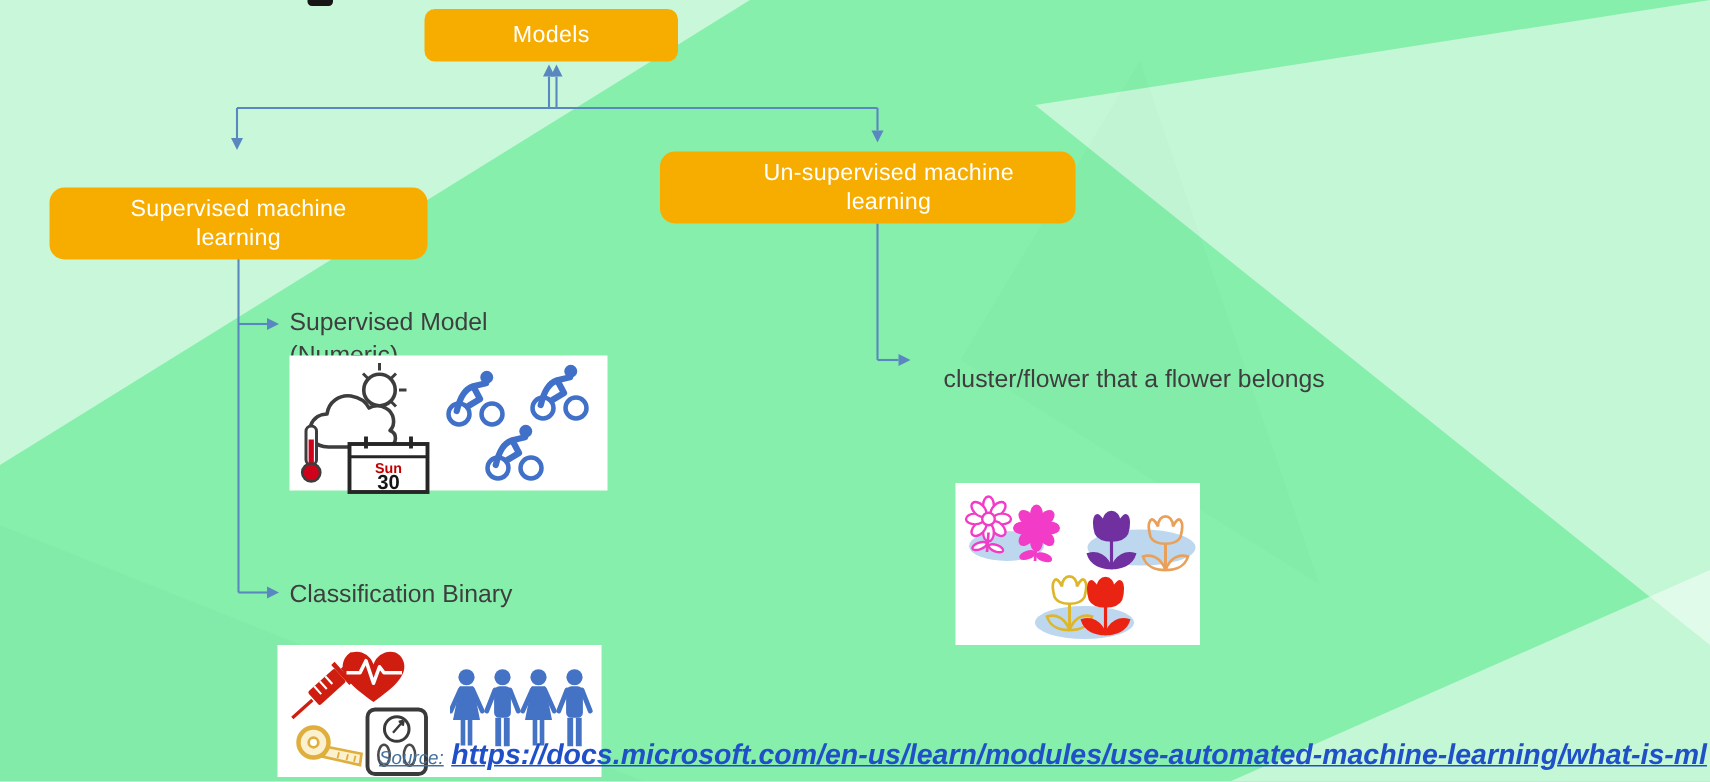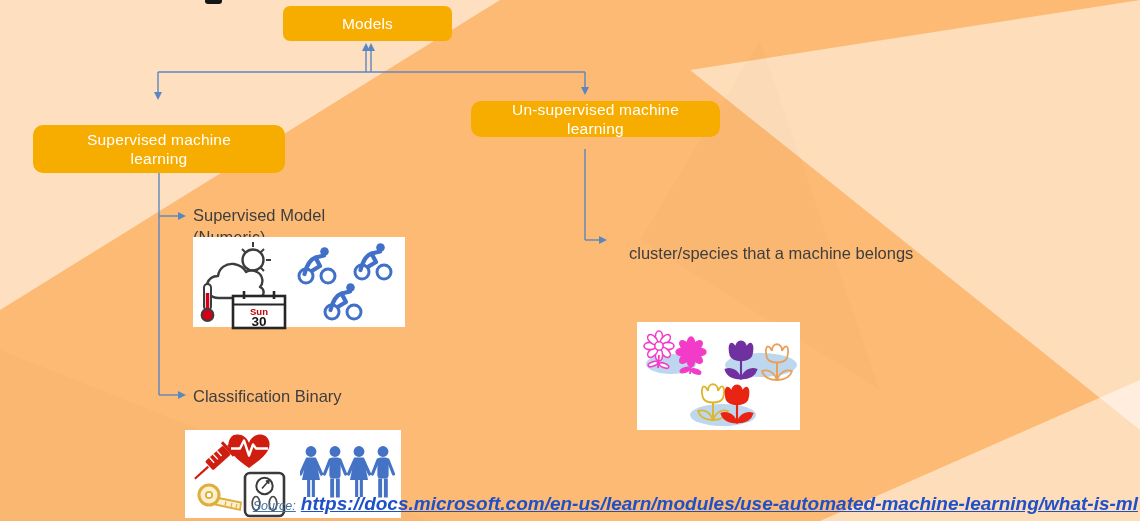--- a/index.html
+++ b/index.html
@@ -1,31 +1,31 @@
 <!DOCTYPE html>
 <html><head>
 <meta charset="utf-8">
 <style>
   html,body{margin:0;padding:0;background:#e9e9ea;}
   .stage{
     position:relative;width:1140px;height:521px;overflow:hidden;
-    background:#fdba74;
+    background:#86efac;
     font-family:"Liberation Sans", sans-serif;
   }
   .bg-facets{position:absolute;left:0;top:0;width:100%;height:100%;}
   .title-descender{position:absolute;left:205px;top:0;width:17px;height:4px;background:#161616;border-radius:0 0 3px 3px;}
   .connectors{position:absolute;left:0;top:0;width:100%;height:100%;pointer-events:none;}
   .node{
     position:absolute;background:#F7AC00;color:#FFFFFF;
     display:flex;flex-direction:column;align-items:center;justify-content:center;
     text-align:center;border-radius:10px;font-size:15.5px;line-height:19px;letter-spacing:.2px;
   }
   .node-models{left:283px;top:6px;width:169px;height:35px;border-radius:7px;}
   .node-supervised{left:33px;top:101px;width:252px;height:48px;margin-top:24px;}
-  .node-unsupervised{left:471px;top:101px;width:249px;height:36px;}
+  .node-unsupervised{left:440px;top:101px;width:249px;height:48px;padding-left:28px;}
   .leaf-label{position:absolute;color:#3E3E3E;font-size:16.5px;line-height:21.5px;}
   .leaf-regression{left:193px;top:205px;}
   .leaf-classification{left:193px;top:386px;}
   .leaf-clustering{left:629px;top:243px;width:340px;}
   .tile{position:absolute;background:#FFFFFF;}
   .tile-regression{left:193px;top:237px;width:212px;height:90px;}
   .tile-classification{left:185px;top:430px;width:216px;height:88px;}
   .tile-flowers{left:637px;top:322px;width:163px;height:108px;}
   .icon-svg{position:absolute;}
   .footer{position:absolute;right:2px;bottom:6px;font-style:italic;white-space:nowrap;}
@@ -90,21 +90,21 @@
   <div class="leaf-label leaf-regression">
     <div>Supervised Model</div>
     <div>(Numeric)</div>
   </div>
 
   <div class="leaf-label leaf-classification">
     <div>Classification Binary</div>
   </div>
 
   <div class="leaf-label leaf-clustering">
-    <div>cluster/species that a machine belongs</div>
+    <div>cluster/flower that a flower belongs</div>
   </div>
 
   <div class="tile tile-regression"></div>
   <div class="tile tile-classification"></div>
   <div class="tile tile-flowers"></div>
 
   <svg class="icon-svg" style="left:197px;top:240px;" width="92" height="90" viewBox="0 0 92 90">
     <g stroke="#3D3D3D" stroke-width="2">
       <line x1="56" y1="7" x2="56" y2="2"></line>
       <line x1="63.5" y1="12.5" x2="67" y2="9"></line>

